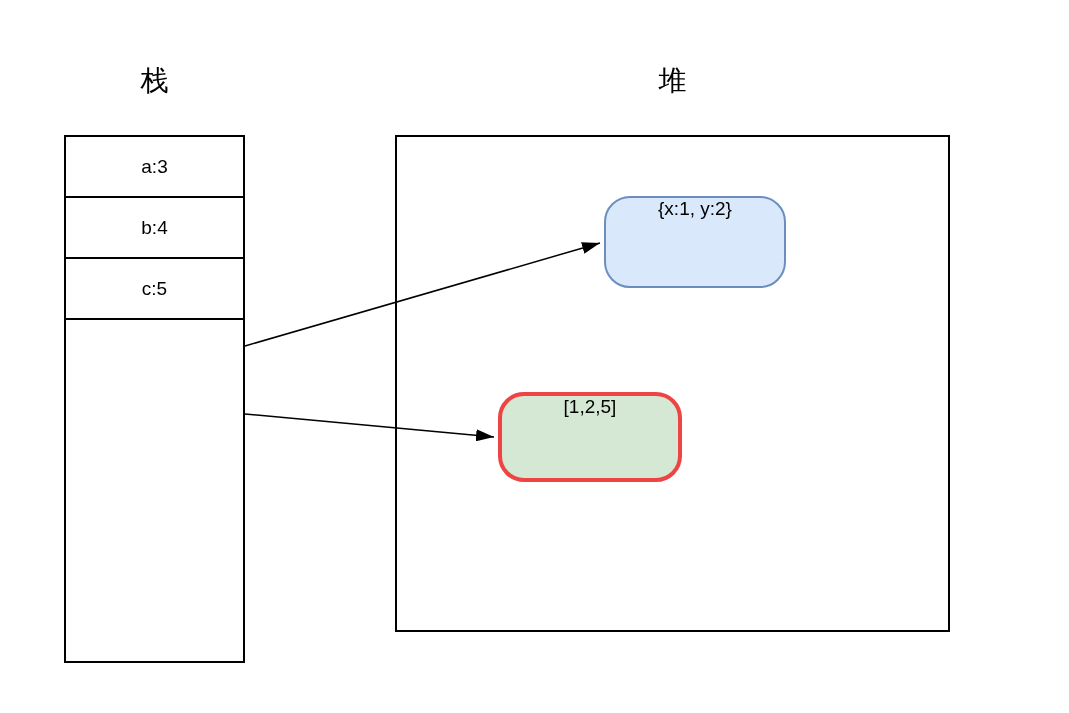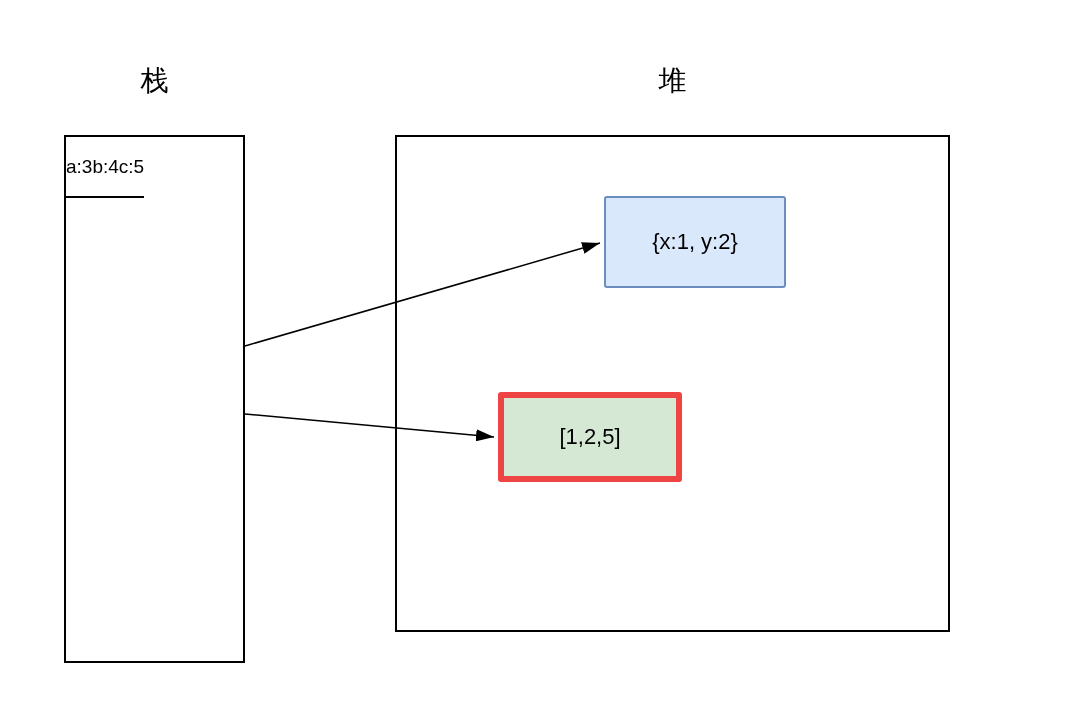--- a/index.html
+++ b/index.html
@@ -30,21 +30,21 @@
   .stack-frame {
     position: absolute;
     left: 64px;
     top: 135px;
     width: 181px;
     height: 528px;
     border: 2px solid #000000;
     box-sizing: border-box;
     background: #ffffff;
     display: flex;
-    flex-direction: row;
+    flex-direction: column;
   }
   .stack-cell {
     height: 61px;
     box-sizing: border-box;
     border-bottom: 2px solid #000000;
     display: flex;
     align-items: center;
     justify-content: center;
     font-size: 19px;
     flex: 0 0 auto;
@@ -61,41 +61,40 @@
     width: 555px;
     height: 497px;
     border: 2px solid #000000;
     box-sizing: border-box;
     background: #ffffff;
   }
 
   .heap-node {
     position: absolute;
     box-sizing: border-box;
-    border-radius: 3px;
+    border-radius: 26px;
     display: flex;
-    align-items: center;
     justify-content: center;
-    font-size: 22px;
+    font-size: 19px;
   }
   .object-node {
     left: 604px;
     top: 196px;
     width: 182px;
     height: 92px;
     background: #dae8fc;
     border: 2px solid #6c8ebf;
   }
   .array-node {
     left: 498px;
     top: 392px;
     width: 184px;
     height: 90px;
     background: #d5e8d4;
-    border: 6px solid #ef4444;
+    border: 4px solid #ef4444;
   }
 
   .arrow-layer {
     position: absolute;
     left: 0;
     top: 0;
     width: 1069px;
     height: 713px;
     pointer-events: none;
   }

